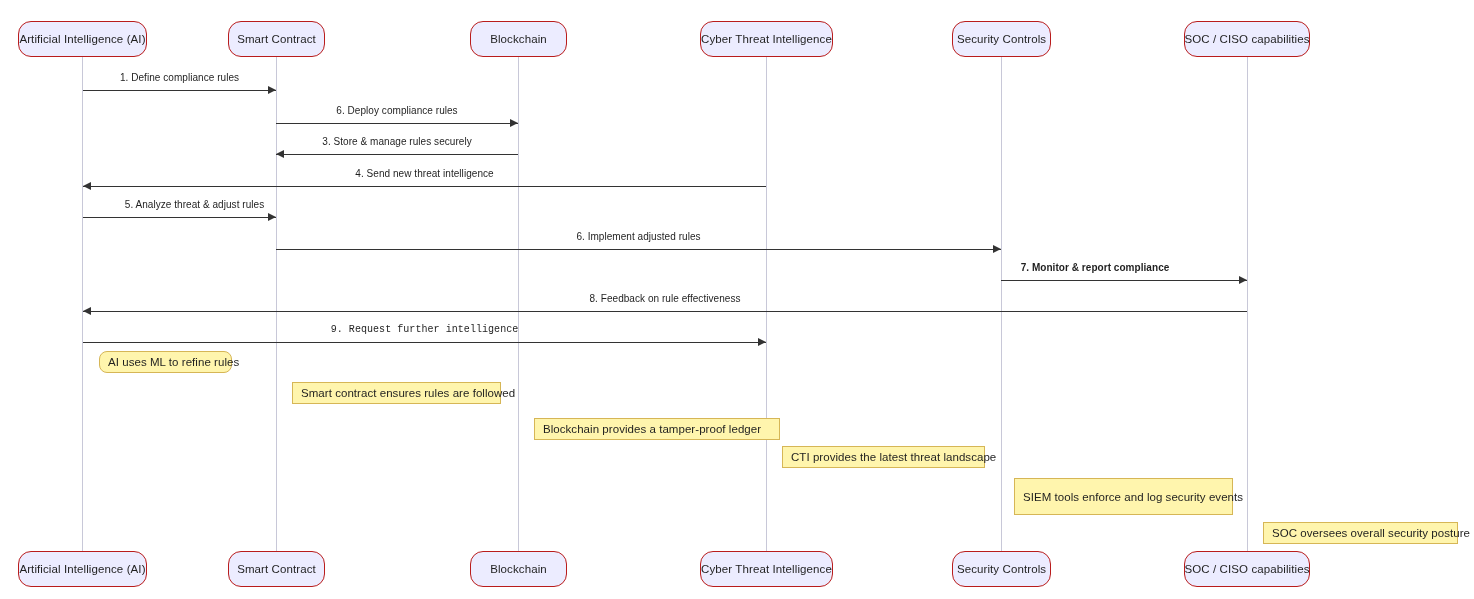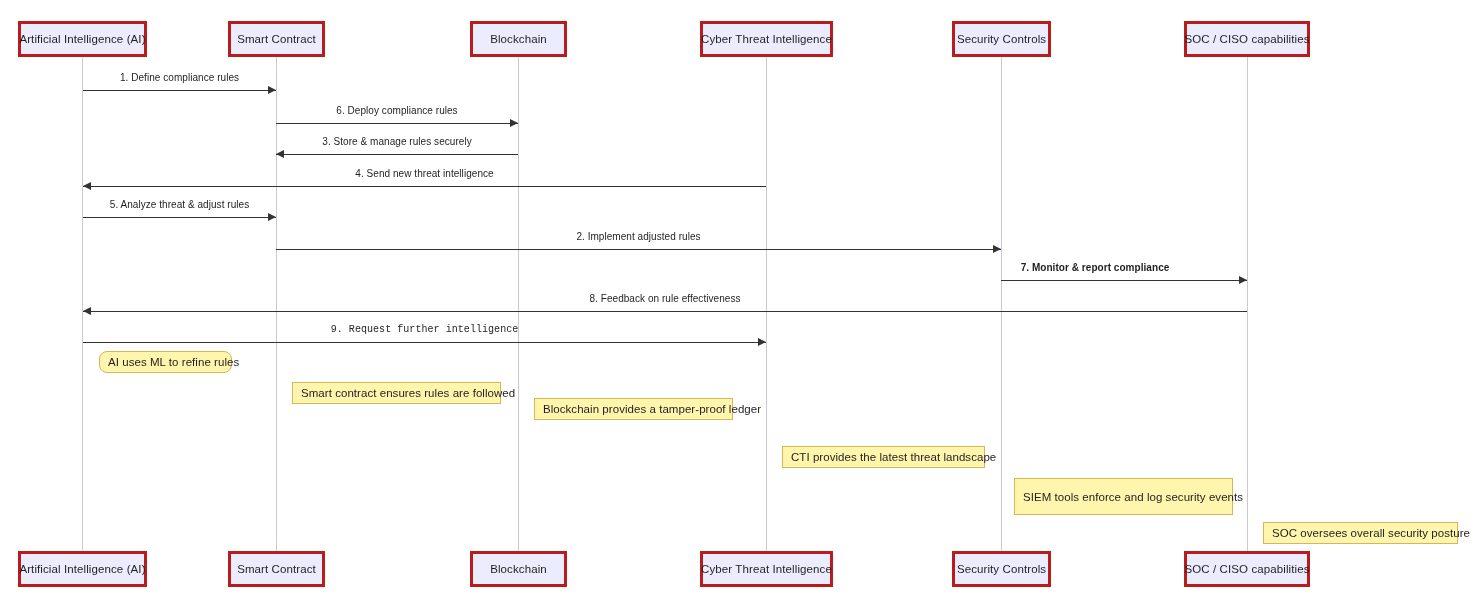--- a/index.html
+++ b/index.html
@@ -20,22 +20,22 @@
   }
   .lifeline {
     position: absolute;
     width: 1px;
     background: #c8c8d8;
   }
   .actor-box {
     position: absolute;
     box-sizing: border-box;
     background: #ECECFF;
-    border: 3px solid #b91c1c;
-    border-radius: 0;
+    border: 1px solid #b91c1c;
+    border-radius: 13px;
     display: flex;
     align-items: center;
     justify-content: center;
     font-size: 11.5px;
     color: #1f1f1f;
     letter-spacing: 0.1px;
     white-space: nowrap;
     padding: 0 8px;
   }
   .msg-line {
@@ -106,38 +106,38 @@
       <div class="msg-head right" style="top: 119px; left: 510px;"></div>
       <div class="msg-label" style="left: 276px; width: 242px; top: 105px;">6. Deploy compliance rules</div>
       <div class="msg-line" style="left: 276px; top: 154px; width: 242px;"></div>
       <div class="msg-head left" style="top: 150px; left: 276px;"></div>
       <div class="msg-label" style="left: 276px; width: 242px; top: 136px;">3. Store &amp; manage rules securely</div>
       <div class="msg-line" style="left: 83px; top: 186px; width: 683px;"></div>
       <div class="msg-head left" style="top: 182px; left: 83px;"></div>
       <div class="msg-label" style="left: 83px; width: 683px; top: 168px;">4. Send new threat intelligence</div>
       <div class="msg-line" style="left: 83px; top: 217px; width: 193px;"></div>
       <div class="msg-head right" style="top: 213px; left: 268px;"></div>
-      <div class="msg-label" style="left: 83px; width: 193px; top: 199px;">5. Analyze threat &amp; adjust rules</div>
+      <div class="msg-label" style="left: 98px; width: 193px; top: 199px;">5. Analyze threat &amp; adjust rules</div>
       <div class="msg-line" style="left: 276px; top: 249px; width: 725px;"></div>
       <div class="msg-head right" style="top: 245px; left: 993px;"></div>
-      <div class="msg-label" style="left: 276px; width: 725px; top: 231px;">2. Implement adjusted rules</div>
+      <div class="msg-label" style="left: 276px; width: 725px; top: 231px;">6. Implement adjusted rules</div>
       <div class="msg-line" style="left: 1001px; top: 280px; width: 246px;"></div>
       <div class="msg-head right" style="top: 276px; left: 1239px;"></div>
       <div class="msg-label" style="left: 972px; width: 246px; top: 262px; font-weight: bold;">7. Monitor &amp; report compliance</div>
       <div class="msg-line" style="left: 83px; top: 311px; width: 1164px;"></div>
       <div class="msg-head left" style="top: 307px; left: 83px;"></div>
       <div class="msg-label" style="left: 83px; width: 1164px; top: 293px;">8. Feedback on rule effectiveness</div>
       <div class="msg-line" style="left: 83px; top: 342px; width: 683px;"></div>
       <div class="msg-head right" style="top: 338px; left: 758px;"></div>
       <div class="msg-label" style="left: 83px; width: 683px; top: 324px; font-family: Liberation Mono, monospace;">9. Request further intelligence</div>
     </div>
   <div id="notes">
       <div class="note" style="left: 99px; top: 351px; width: 133px; height: 22px; border-radius: 8px;">AI uses ML to refine rules</div>
       <div class="note" style="left: 292px; top: 382px; width: 209px; height: 22px;">Smart contract ensures rules are followed</div>
-      <div class="note" style="left: 534px; top: 398px; width: 199px; height: 22px;">Blockchain provides a tamper-proof ledger</div>
+      <div class="note" style="left: 534px; top: 418px; width: 246px; height: 22px;">Blockchain provides a tamper-proof ledger</div>
       <div class="note" style="left: 782px; top: 446px; width: 203px; height: 22px;">CTI provides the latest threat landscape</div>
       <div class="note" style="left: 1014px; top: 478px; width: 219px; height: 37px;">SIEM tools enforce and log security events</div>
       <div class="note" style="left: 1263px; top: 510px; width: 195px; height: 22px; margin-top: 12px;">SOC oversees overall security posture</div>
     </div>
   <div id="bottom-actors">
       <div class="actor-box" style="left: 18px; top: 551px; width: 129px; height: 36px;">Artificial Intelligence (AI)</div>
       <div class="actor-box" style="left: 228px; top: 551px; width: 97px; height: 36px;">Smart Contract</div>
       <div class="actor-box" style="left: 470px; top: 551px; width: 97px; height: 36px;">Blockchain</div>
       <div class="actor-box" style="left: 700px; top: 551px; width: 133px; height: 36px;">Cyber Threat Intelligence</div>
       <div class="actor-box" style="left: 952px; top: 551px; width: 99px; height: 36px;">Security Controls</div>

